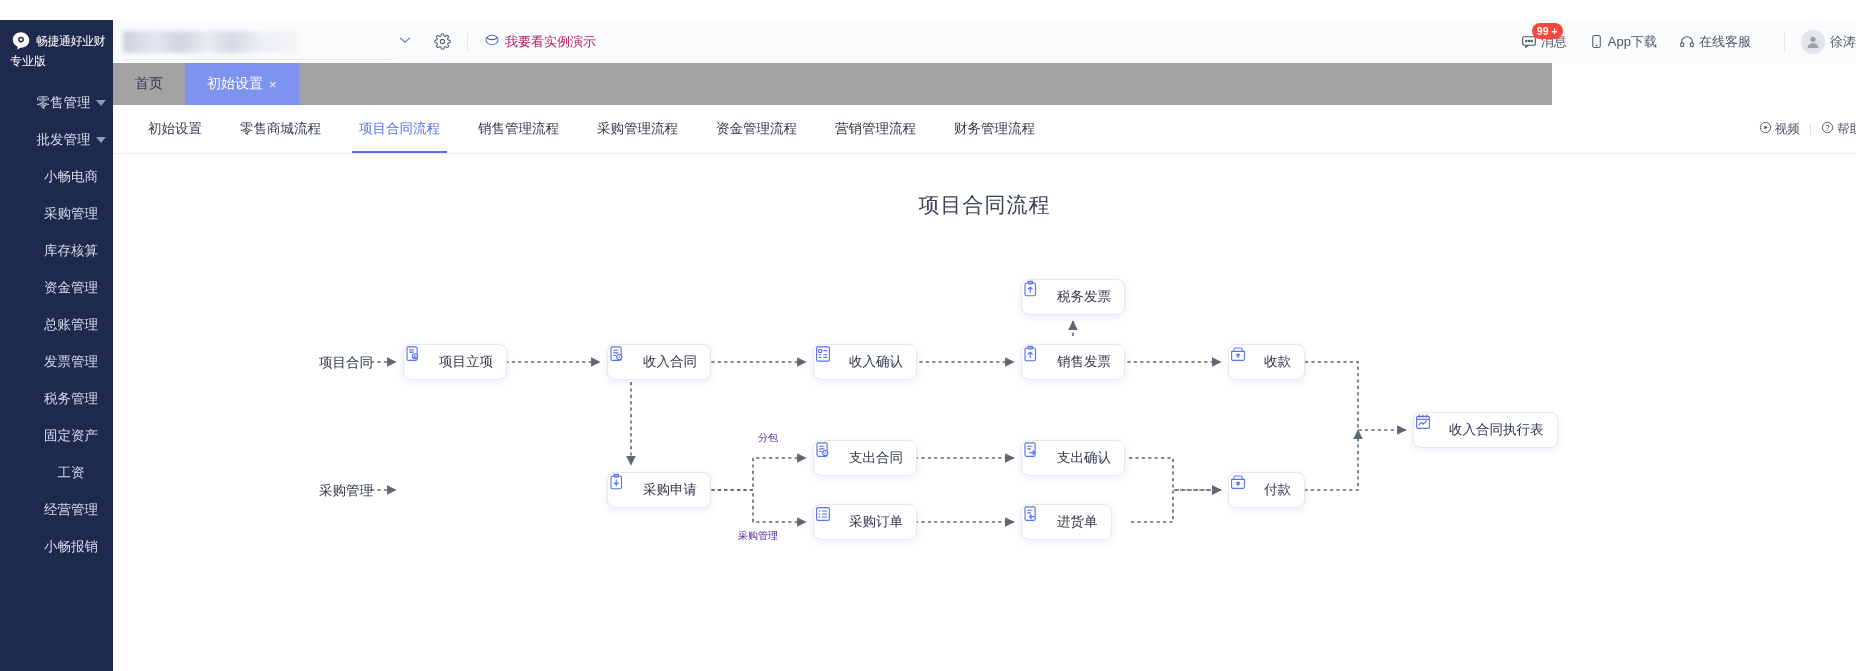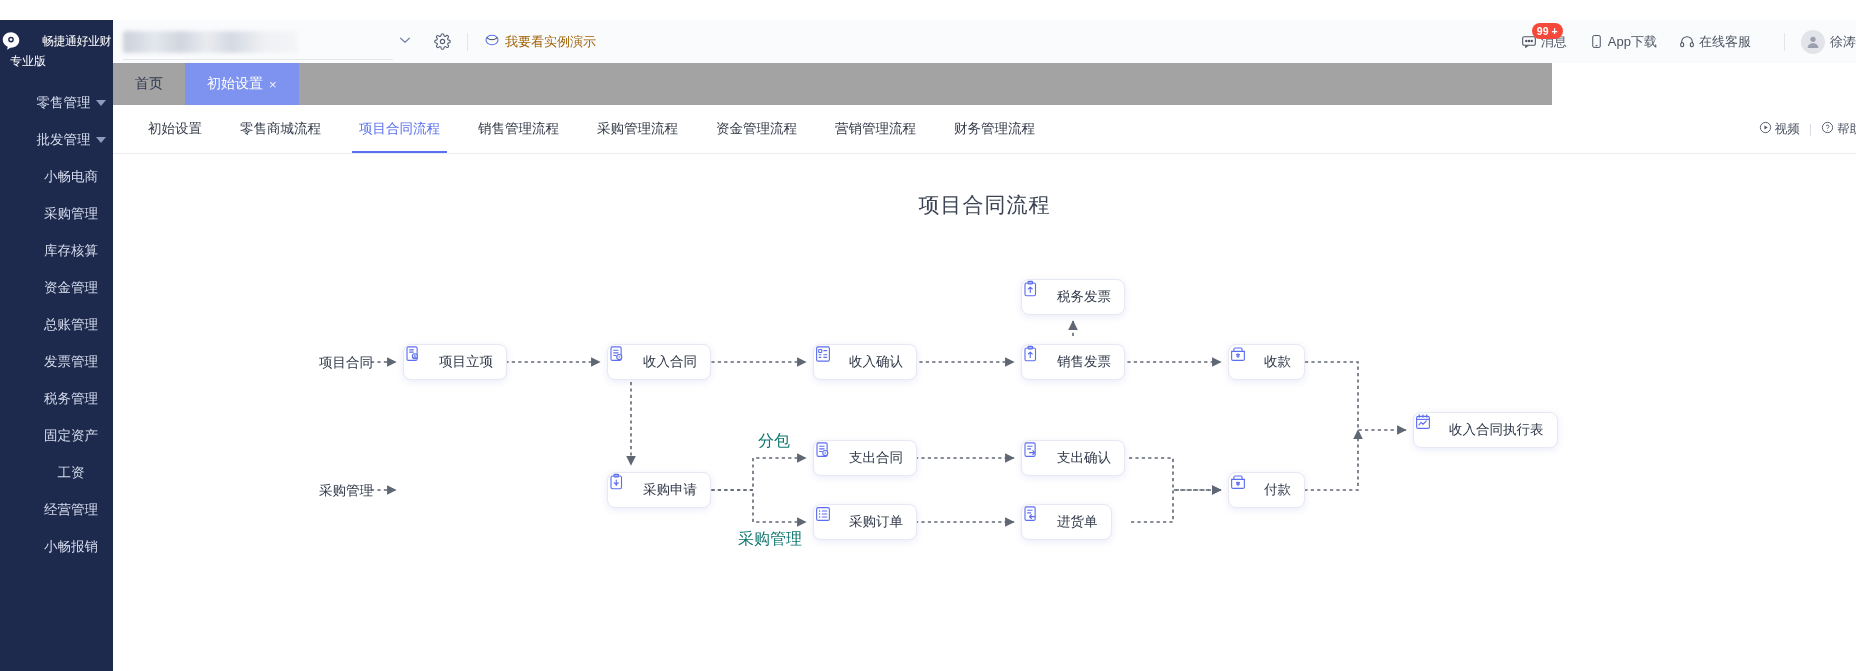--- a/index.html
+++ b/index.html
@@ -13,21 +13,21 @@
 
   
   .top-strip { position:absolute; left:0; top:0; width:1856px; height:20px; background:#fff; }
 
   
   .sidebar {
     position:absolute; left:0; top:20px; width:113px; height:651px;
     background:#1e2a4d;
   }
   .brand { padding:10px 0 0 0; text-align:left; }
-  .brand-row { display:flex; align-items:center; gap:20px; }
+  .brand-row { display:flex; align-items:center; padding-left:10px; gap:4px; }
   .brand-logo { width:22px; height:22px; flex:none; position:relative; }
   .brand-logo svg { display:block; }
   .brand-name { color:#fff; font-size:12px; letter-spacing:-0.5px; white-space:nowrap; }
   .brand-sub { color:#fff; font-size:12px; padding-left:10px; margin-top:1px; }
 
   .nav { margin-top:14px;margin-left:29px; }
   .nav-item {
     height:37px; display:flex; align-items:center; justify-content:center;
     color:#d6dced; font-size:13.5px; gap:5px; cursor:pointer; position:relative;
   }
@@ -44,21 +44,21 @@
   .company-sel { margin-left:10px; width:200px; height:22px; position:relative; }
   .blur-box {
     position:absolute; left:0; top:0; width:175px; height:22px;
     background:linear-gradient(90deg,#c9cfda 0%,#e3e6ec 18%,#cfd4de 33%,#e9ebef 48%,#d3d8e2 62%,#eef0f3 80%,#f4f5f7 100%);
     filter: blur(2.2px); border-radius:2px; opacity:.95;
   }
   .sel-underline { position:absolute; left:0; top:28px; width:270px; height:1px; background:#e4e7ed; }
   .chev-down { margin-left:75px; color:#7b86a8; font-size:13px; }
   .gear-btn { margin-left:22px; color:#5a6276; display:flex; align-items:center; cursor:pointer; }
   .hdr-div { width:1px; height:18px; background:#e3e5ea; margin:0 16px; }
-  .demo-link { display:flex; align-items:center; gap:5px; color:#a16207; font-size:13px; cursor:pointer; }
+  .demo-link { display:flex; align-items:center; gap:5px; color:#be185d; font-size:13px; cursor:pointer; }
   .spacer { flex:1 1 auto; }
 
   .hdr-right { display:flex; align-items:center; gap:0; padding-right:6px; }
   .hdr-act {
     display:flex; align-items:center; gap:4px; color:#4d5463; font-size:13px;
     padding:0 11px; cursor:pointer; position:relative;
   }
   .badge {
     position:absolute; top:-10px; left:22px;
     background:#f5483b; color:#fff; font-size:10.5px; line-height:1;
@@ -110,21 +110,21 @@
     position:absolute; left:0; right:0; top:37px; text-align:center;
     font-size:21px; color:#3c4454; letter-spacing:1px;
   }
   .diagram { position:absolute; left:0; top:0; width:1743px; height:517px; }
   .diagram svg { position:absolute; left:0; top:0; }
 
   .lane-label {
     position:absolute; font-size:13.5px; color:#2f3748; white-space:nowrap;
   }
   .edge-label {
-    position:absolute; font-size:16px; color:#0f766e; white-space:nowrap;
+    position:absolute; font-size:10px; color:#4c1d95; white-space:nowrap;
   }
   .node {
     position:absolute; height:36px; background:#fff; border-radius:8px;
     border:1px solid #e6e8f2;
     box-shadow:0 2px 7px rgba(93,110,220,.13);
     display:flex; align-items:center; gap:7px; padding:0 13px 0 10px;
     font-size:13.5px; color:#2f3748; white-space:nowrap; cursor:pointer;
   }
   .node .nicon { width:18px; height:18px; flex:none; display:block; }
 </style>

